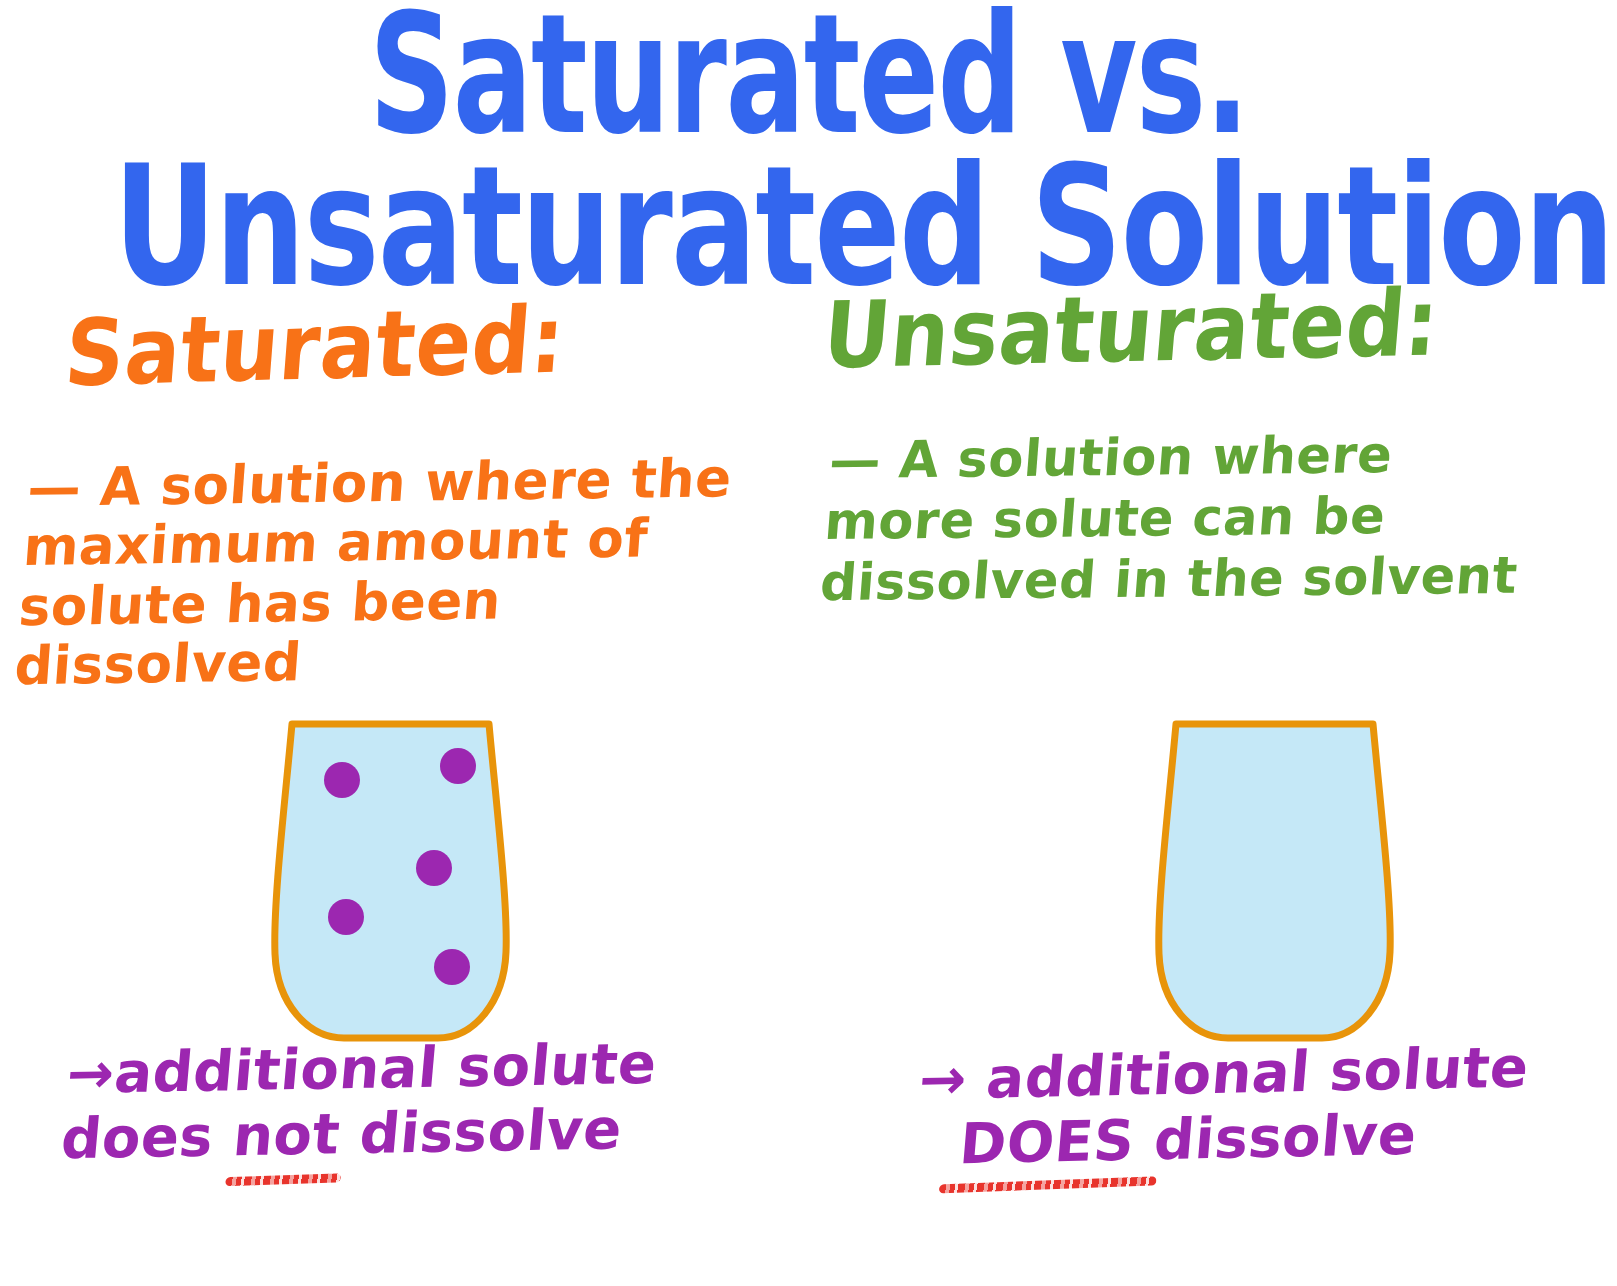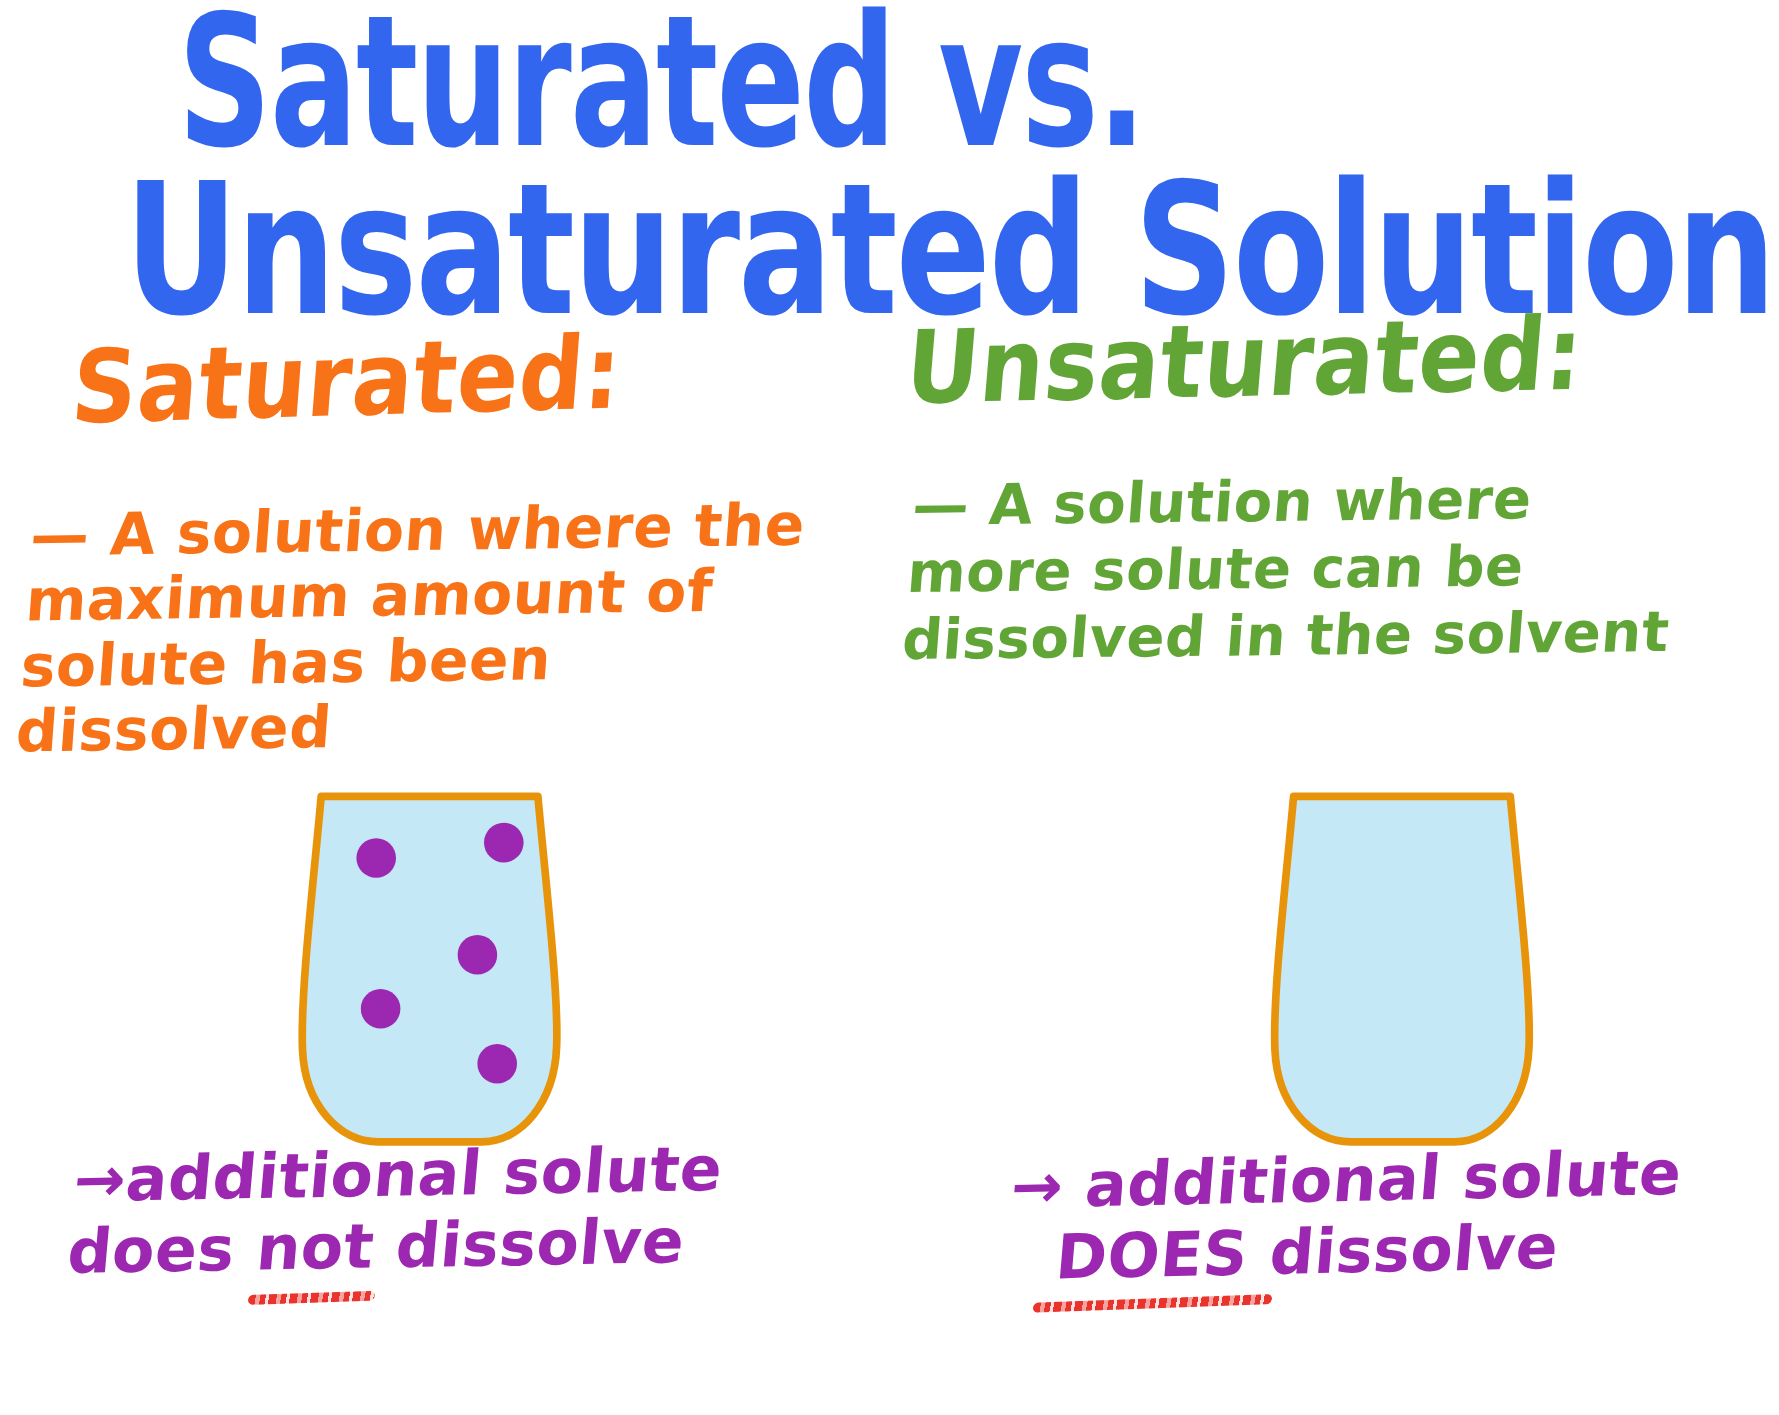--- a/index.html
+++ b/index.html
@@ -14,20 +14,21 @@
     overflow: hidden;
     font-family: "DejaVu Sans", sans-serif;
   }
 
   
   #title-block {
     position: absolute;
     top: 0;
     left: 0;
     width: 1617px;
+    text-align: center;
   }
   .title-line {
     color: #3366ee;
     font-family: "DejaVu Sans", sans-serif;
     font-weight: bold;
     letter-spacing: -2px;
     line-height: 0.96;
     white-space: nowrap;
     transform-origin: center center;
   }

